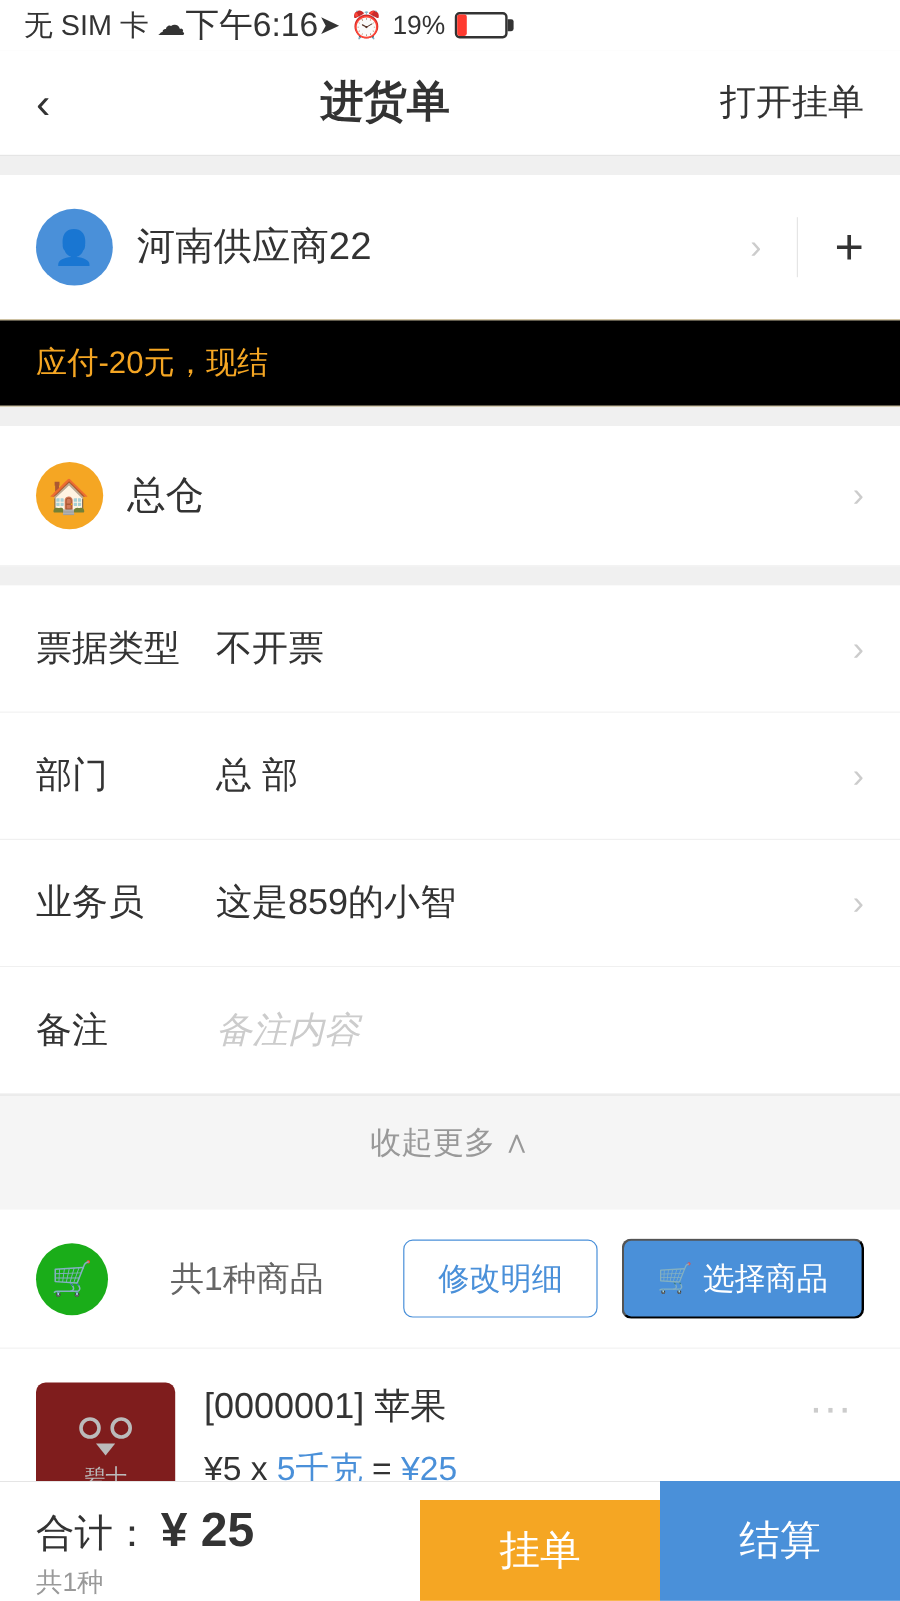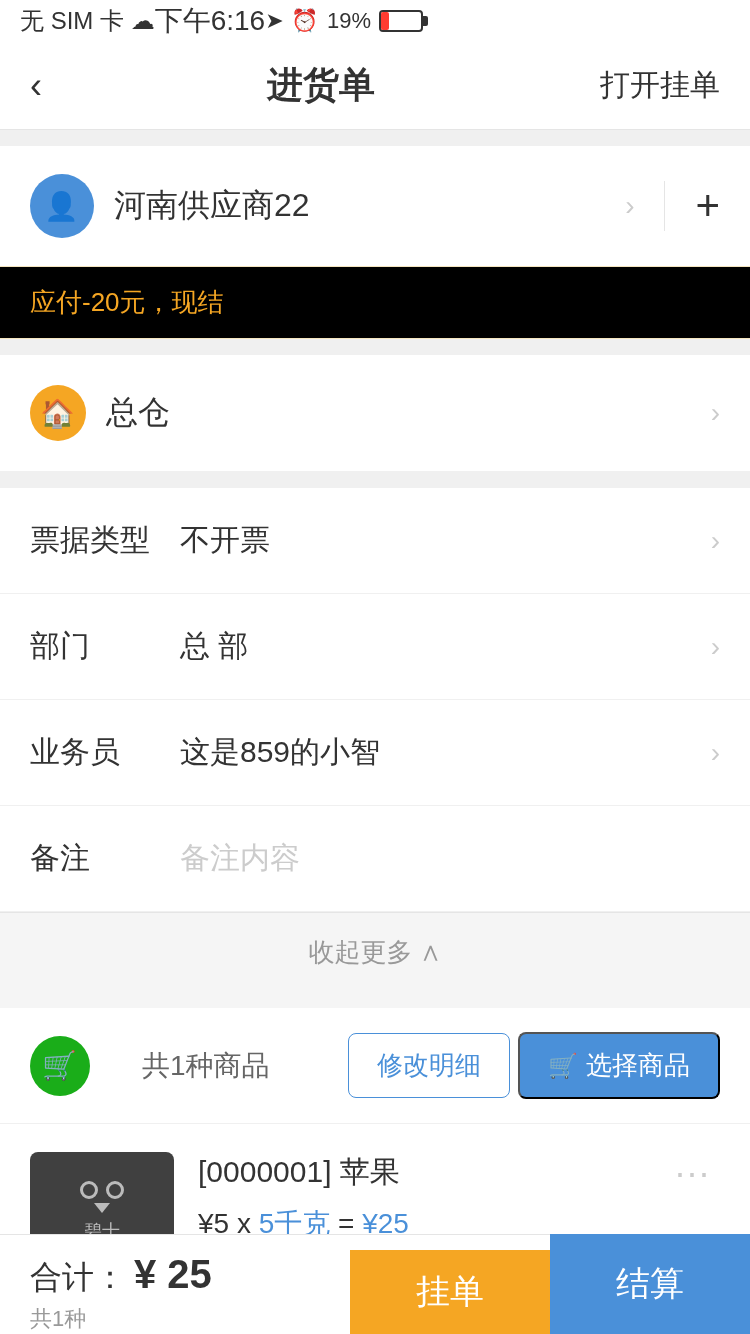--- a/index.html
+++ b/index.html
@@ -128,20 +128,21 @@
       flex-shrink: 0;
     }
     .form-value {
       flex: 1;
       font-size: 30px;
       color: #333;
       padding-left: 30px;
     }
     .form-value.placeholder {
       color: #ccc;
+      font-style: italic;
     }
 
     
     .collapse-bar {
       background: #f5f5f5;
       text-align: center;
       padding: 22px 0;
       font-size: 26px;
       color: #999;
       border-top: 1px solid #e5e5e5;
@@ -158,39 +159,39 @@
     }
     .products-icon {
       width: 60px; height: 60px; border-radius: 50%; background: #1aad19;
       display: flex; align-items: center; justify-content: center;
       color: #fff; font-size: 28px; margin-right: 20px; flex-shrink: 0;
     }
     .products-count { flex: 1; font-size: 28px; color: #666; margin-left: 32px; }
     .btn-outline {
       border: 1px solid #4a90d9; color: #4a90d9; background: #fff;
       padding: 14px 28px; border-radius: 8px; font-size: 26px; cursor: pointer;
-      margin-right: 8px;
+      margin-right: 20px;
     }
     .btn-filled {
       background: #4a90d9; color: #fff;
       padding: 14px 28px; border-radius: 8px; font-size: 26px; cursor: pointer;
       display: flex; align-items: center; gap: 8px;
     }
     .btn-icon { font-size: 24px; }
 
     
     .product-item {
       display: flex;
       align-items: flex-start;
       padding: 28px 30px;
       background: #fff;
       border-bottom: 1px solid #f0f0f0;
     }
     .product-thumb {
-      width: 144px; height: 120px; background: #404040; border-radius: 8px;
+      width: 116px; height: 120px; background: #7f1d1d; border-radius: 8px;
       display: flex; align-items: center; justify-content: center;
       flex-shrink: 0; margin-right: 24px;
       overflow: hidden;
     }
     .product-info { flex: 1; }
     .product-name { font-size: 30px; color: #333; margin-bottom: 12px; }
     .product-price { font-size: 28px; color: #333; }
     .product-price .price-highlight { color: #4a90d9; }
     .product-more {
       color: #ccc; font-size: 36px; cursor: pointer; padding: 0 10px;

